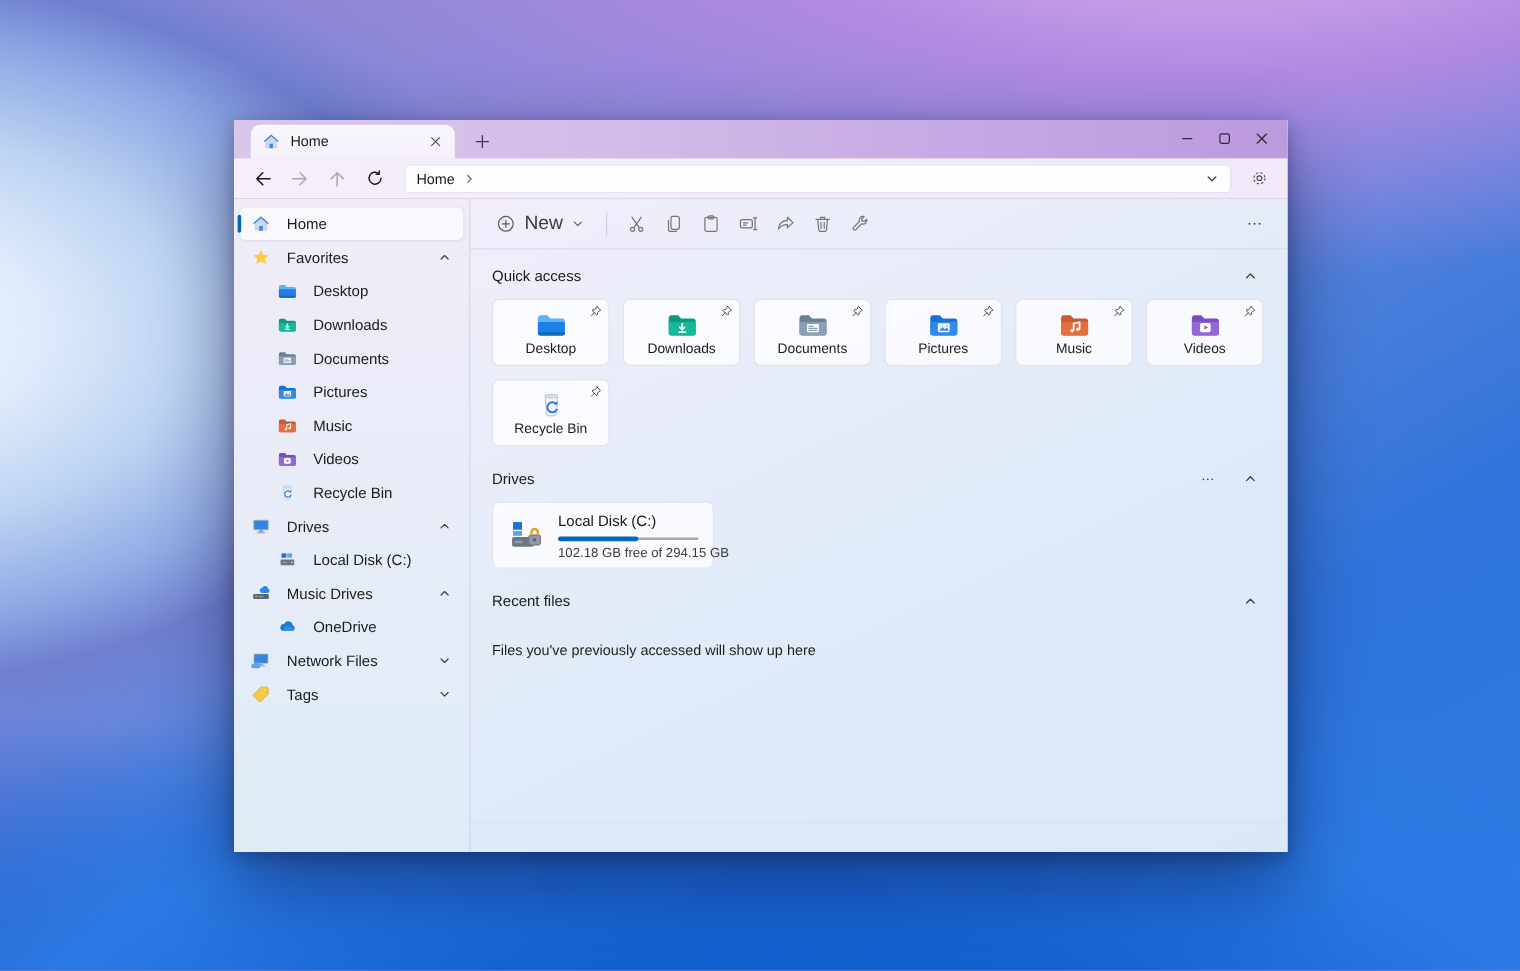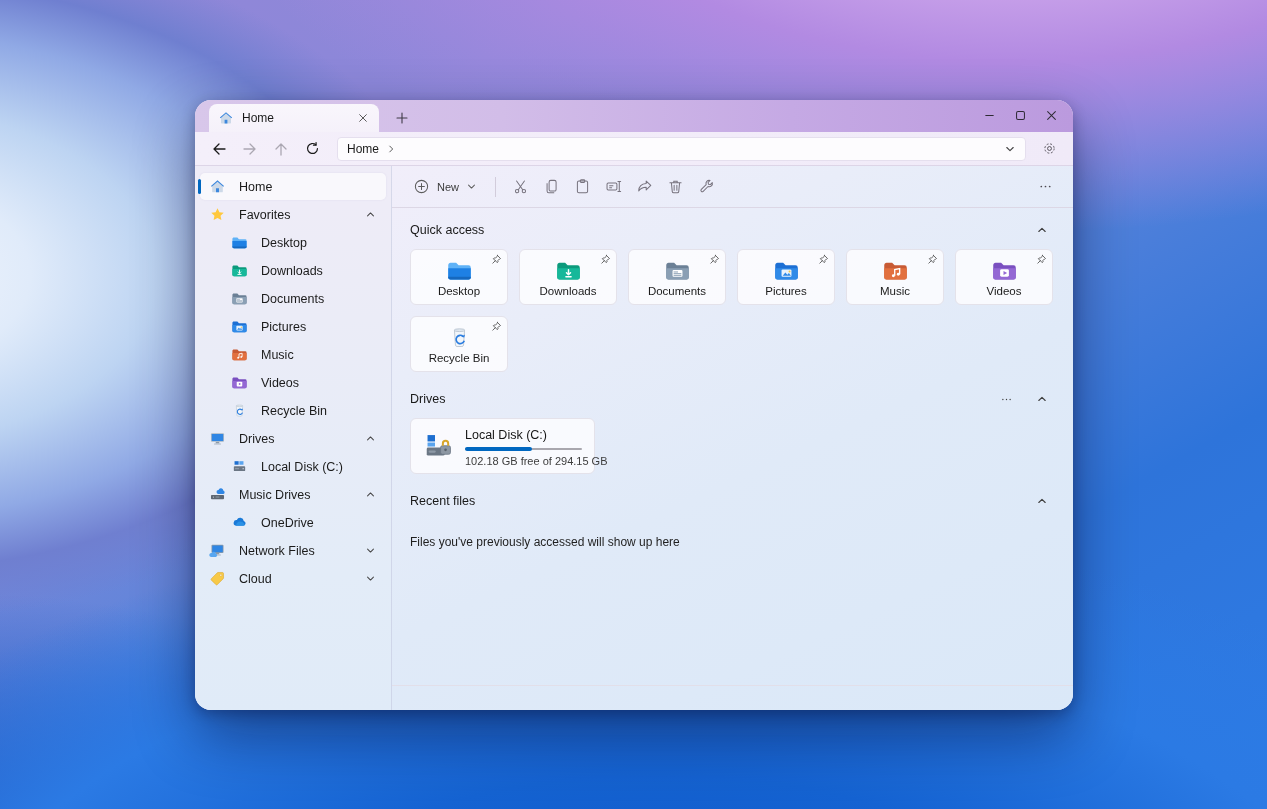--- a/index.html
+++ b/index.html
@@ -14,21 +14,21 @@
       radial-gradient(62% 58% at -10% 34%, #f3f7fd 0%, #e0ebfa 20%, #bdd4f2 36%, #90a9e5 52%, #6f7fd0 63%, rgba(110,120,210,0) 74%),
       radial-gradient(40% 36% at 2% 42%, #eef4fc 0%, #cfe0f6 40%, rgba(160,180,235,0) 70%),
       radial-gradient(95% 75% at 52% 122%, #0a50c0 0%, #1563d2 35%, #2b7ae4 58%, rgba(40,120,228,0) 78%),
       radial-gradient(55% 40% at -4% 102%, rgba(12,70,180,.75) 0%, rgba(30,90,200,.4) 45%, rgba(30,90,200,0) 72%),
       linear-gradient(150deg, #9287d8 0%, #8b87d9 22%, #5e85da 48%, #2e74da 74%, #2e7ce6 100%);
   }
 
   
   .window {
     position:absolute; left:195px; top:100px; width:878px; height:610px;
-    border-radius:16px; overflow:hidden;
+    border-radius:0; overflow:hidden;
     box-shadow:0 25px 60px rgba(5,5,40,.45), 0 4px 14px rgba(5,5,40,.28);
     background:#f3eefa;
   }
 
   
   .tabstrip {
     height:32px; position:relative; display:flex; align-items:flex-end;
     background:linear-gradient(90deg,#d8c7ea 0%,#d2bde8 35%,#c5a9e4 68%,#bb9ade 100%);
   }
   .tab {
@@ -95,21 +95,21 @@
   .content-col {
     flex:1; display:flex; flex-direction:column; min-width:0;
     border-left:1px solid rgba(185,180,205,.35);
     background:linear-gradient(155deg,#f1eefa 0%,#e9edf9 25%,#e0eaf8 55%,#daе8f8 80%,#d9e7f8 100%);
     background:linear-gradient(155deg,#f1eefa 0%,#e9edf9 25%,#e0eaf8 55%,#dae8f8 100%);
   }
   .toolbar {
     height:42px; flex:none; display:flex; align-items:center; padding:0 12px;
     border-bottom:1px solid #dcd7e5;
   }
-  .tb-new { display:flex; align-items:center; gap:7px; height:30px; padding:0 9px; border-radius:5px; font-size:11px; color:#3c3c3c;text-align:right; }
+  .tb-new { display:flex; align-items:center; gap:7px; height:30px; padding:0 9px; border-radius:5px; font-size:16px; color:#3c3c3c;text-align:right; }
   .tb-sep { width:1px; height:20px; background:#d2ccdb; margin:0 9px; }
   .tb-btn { width:31px; height:30px; display:grid; place-items:center; border-radius:5px; }
   .tb-more { margin-left:auto; }
 
   .content { flex:1; padding:12px 20px 0 18px; overflow:hidden; }
   .section-header { display:flex; align-items:center; height:20px; font-size:12.5px; color:#191919; }
   .sh-spacer { flex:1; }
   .sh-btn { width:22px; height:20px; display:grid; place-items:center; }
   .sh-more { margin-right:14px; }
 
@@ -419,21 +419,21 @@
           </span>
         </div>
 
         <div class="side-item">
           <span class="sicon">
             <svg viewBox="0 0 24 24">
                 <path d="M12.8 3.5h6.2c.8 0 1.5.7 1.5 1.5v6.2c0 .4-.2.8-.4 1.1l-8.3 8.3a1.5 1.5 0 0 1-2.1 0l-6.3-6.3a1.5 1.5 0 0 1 0-2.1l8.3-8.3c.3-.3.7-.4 1.1-.4z" fill="#f7c948" stroke="#dba62b" stroke-width="0.8"></path>
                 <circle cx="16.7" cy="7.3" r="1.3" fill="#fff" stroke="#dba62b" stroke-width="0.6"></circle>
               </svg>
           </span>
-          <span class="slabel">Cloud</span>
+          <span class="slabel">Tags</span>
           <span class="schev">
             <svg width="11" height="11" viewBox="0 0 12 12">
                 <path d="M2.8 4.5L6 7.7l3.2-3.2" fill="none" stroke="#454545" stroke-width="1.1" stroke-linecap="round" stroke-linejoin="round"></path>
               </svg>
           </span>
         </div>
 
       </aside>
 
       <div class="content-col">

